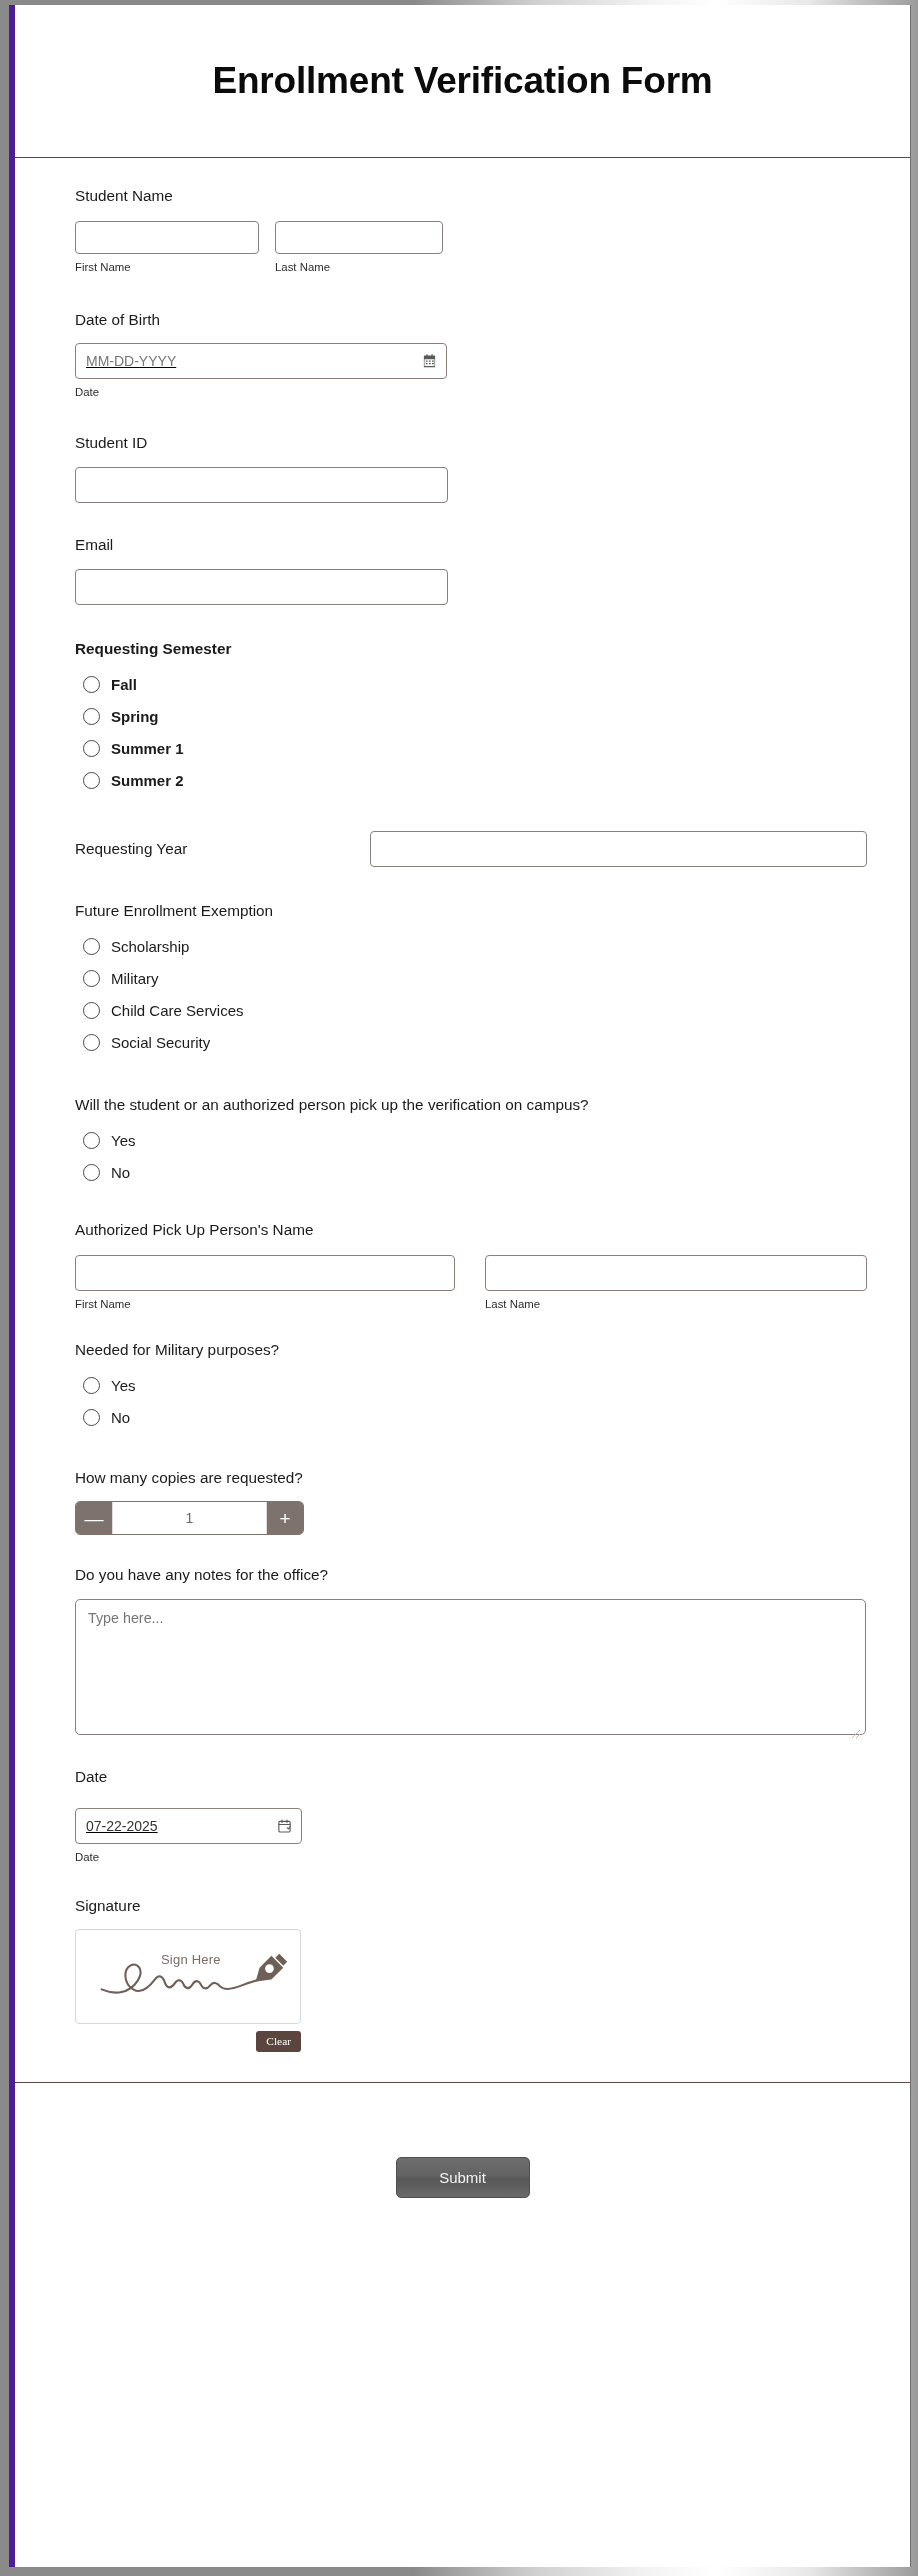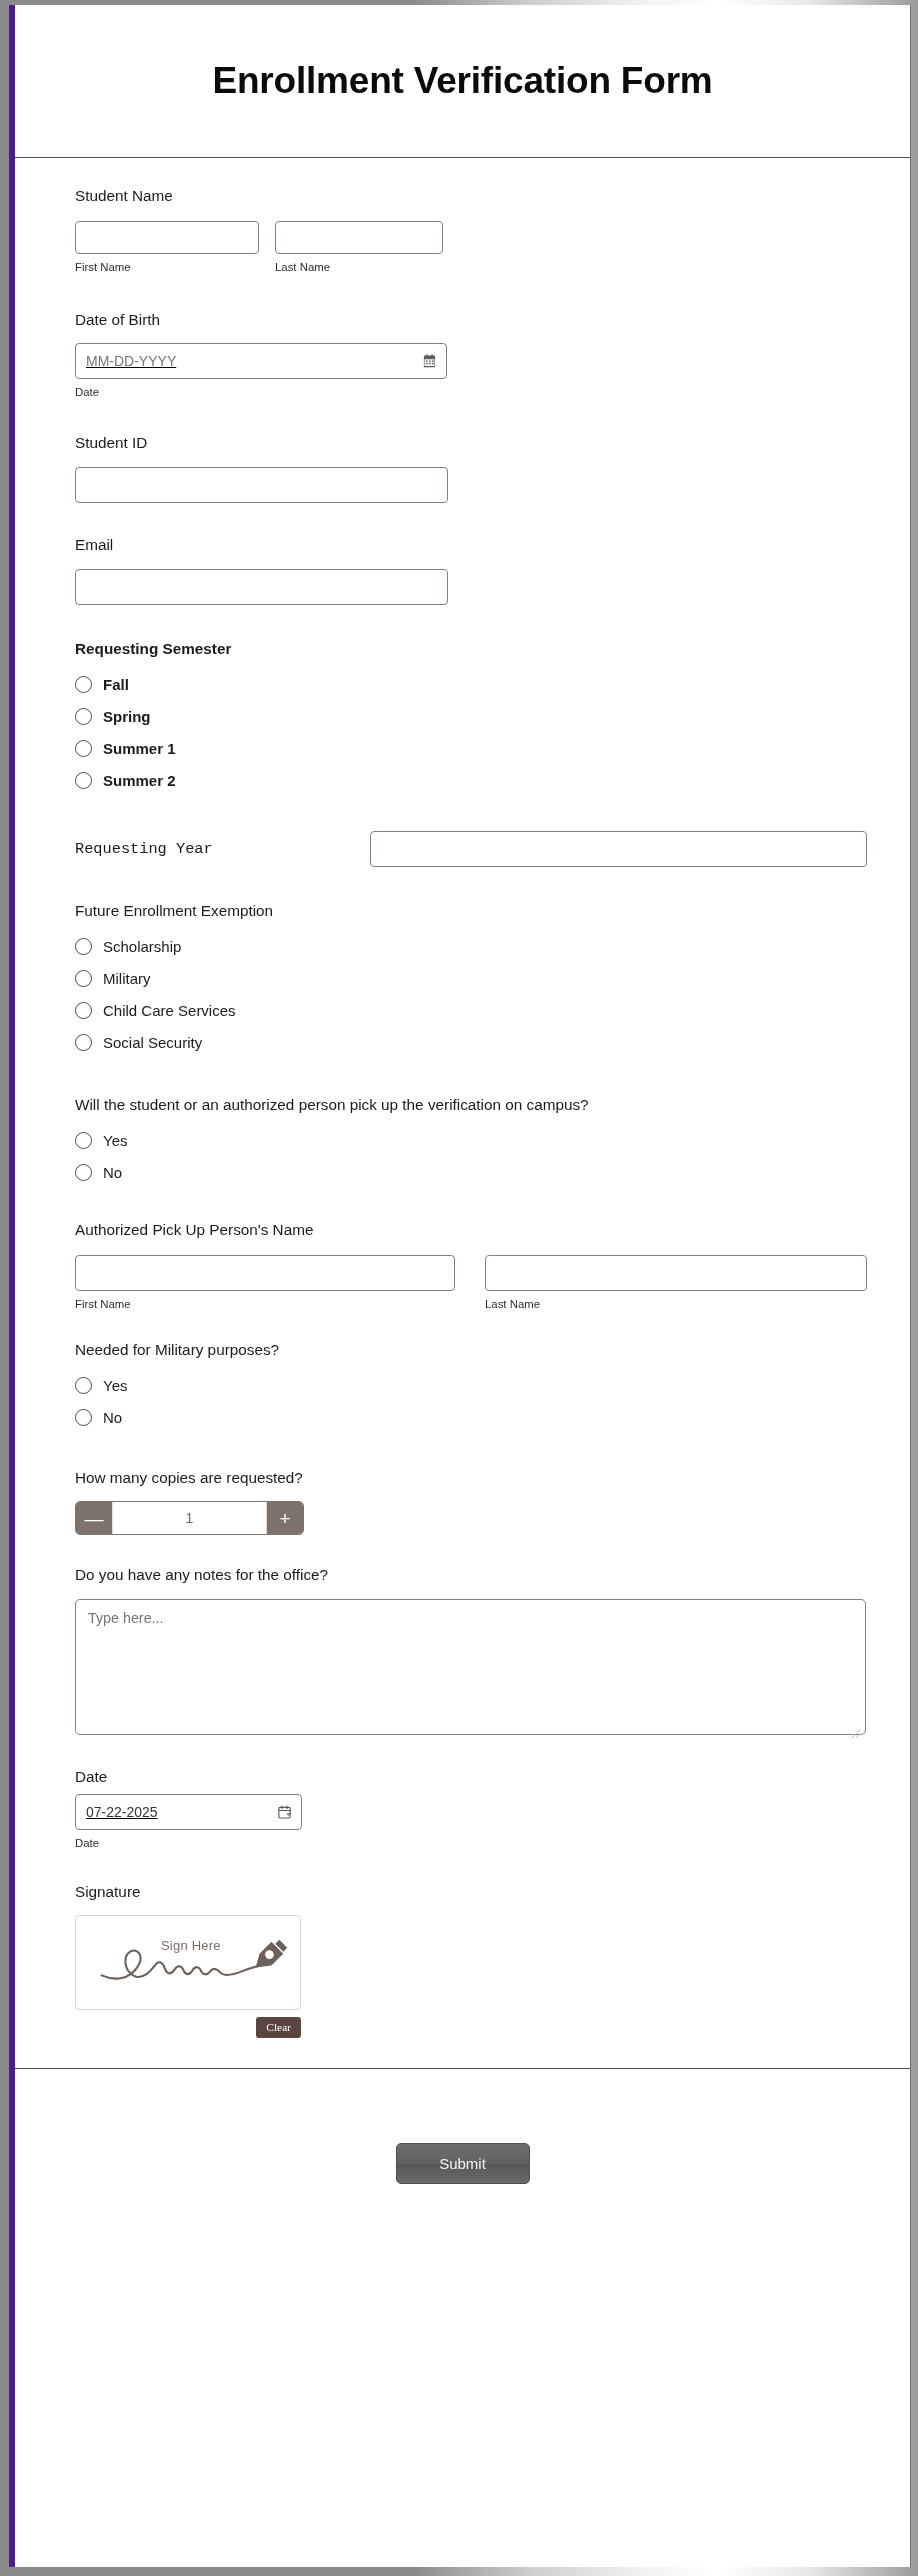--- a/index.html
+++ b/index.html
@@ -113,21 +113,21 @@
   
   .radio-grid {
     display: flex;
     flex-wrap: wrap;
     width: 100%;
   }
   .radio-item {
     display: flex;
     align-items: center;
     width: 50%;
-    margin: 4px 0;
+    margin: 4px 8px;
     min-height: 24px;
   }
   .radio-item.half-left { width: 400px; }
   .radio-dot {
     width: 17px;
     height: 17px;
     border: 1.3px solid #4a4a4a;
     border-radius: 50%;
     background: #fff;
     flex: 0 0 auto;
@@ -328,21 +328,21 @@
         </label>
         <label class="radio-item">
           <span class="radio-dot"></span>
           <span class="radio-label">Summer 2</span>
         </label>
       </div>
     </div>
 
     <div class="field" style="padding-top:35px;">
       <div class="row" style="align-items:center;">
-        <div class="field-label" style="width:295px;font-family:Liberation Mono, monospace;">Requesting Year</div>
+        <div class="field-label" style="width:295px;">Requesting Year</div>
         <input class="txt tall" type="text" style="width: 497px;" value="">
       </div>
     </div>
 
     <div class="field" style="padding-top:34px;">
       <div class="field-label">Future Enrollment Exemption</div>
       <div class="radio-grid" style="margin-top:9px;">
         <label class="radio-item half-left">
           <span class="radio-dot"></span>
           <span class="radio-label">Scholarship</span>
@@ -421,21 +421,21 @@
           <svg viewBox="0 0 10 10" width="10" height="10" fill="none" stroke="currentColor" stroke-width="1" aria-hidden="true">
             <line x1="9" y1="1" x2="1" y2="9"></line>
             <line x1="9" y1="5" x2="5" y2="9"></line>
           </svg>
         </span>
       </div>
     </div>
 
     <div class="field" style="padding-top:28px;">
       <div class="field-label">Date</div>
-      <div class="date-wrap" style="margin-top:6px;">
+      <div class="date-wrap" style="margin-top:20px;">
         <input class="txt tall" type="text" style="width: 227px;" value="07-22-2025">
         <span class="cal-icon">
           <svg viewBox="0 0 24 24" width="15" height="15" fill="none" stroke="currentColor" stroke-width="1.8" stroke-linecap="round" stroke-linejoin="round" aria-hidden="true">
             <rect x="3" y="4.5" width="18" height="17" rx="2"></rect>
             <line x1="3" y1="9.5" x2="21" y2="9.5"></line>
             <line x1="8" y1="2.5" x2="8" y2="6.5"></line>
             <line x1="16" y1="2.5" x2="16" y2="6.5"></line>
             <polyline points="16.5,15 18,16.8 21,13.5"></polyline>
           </svg>
         </span>

